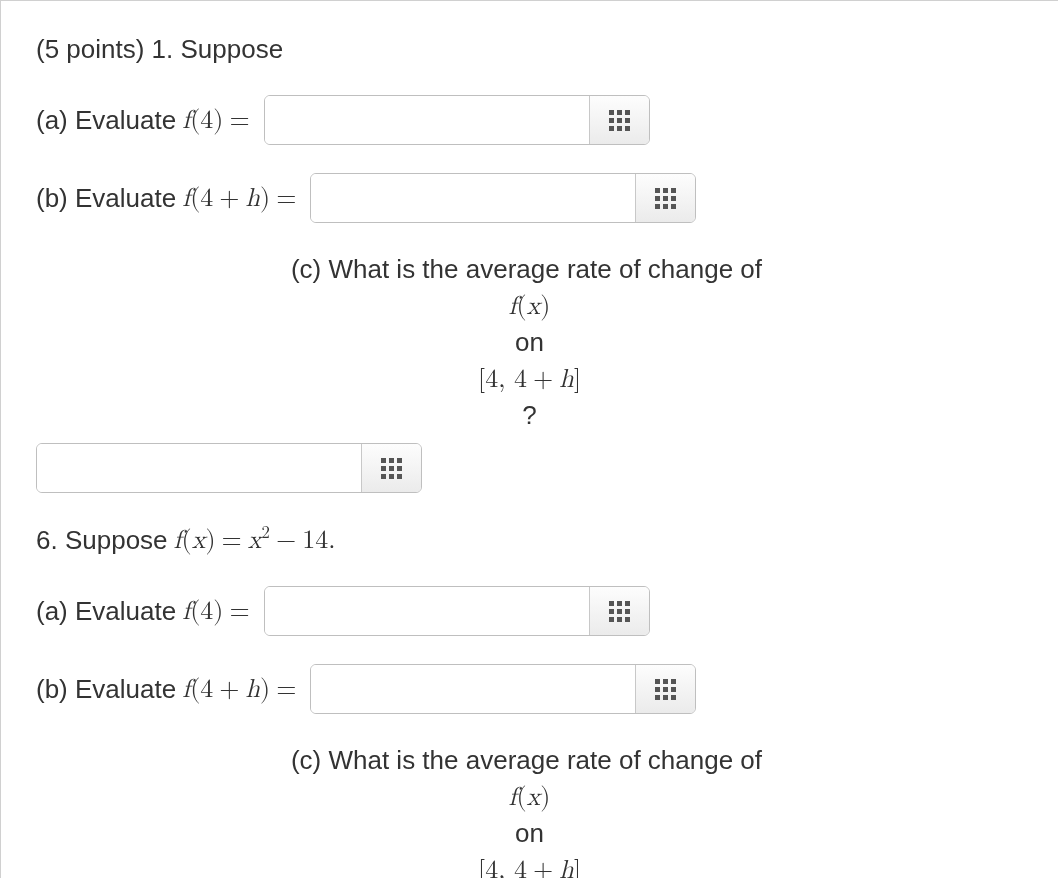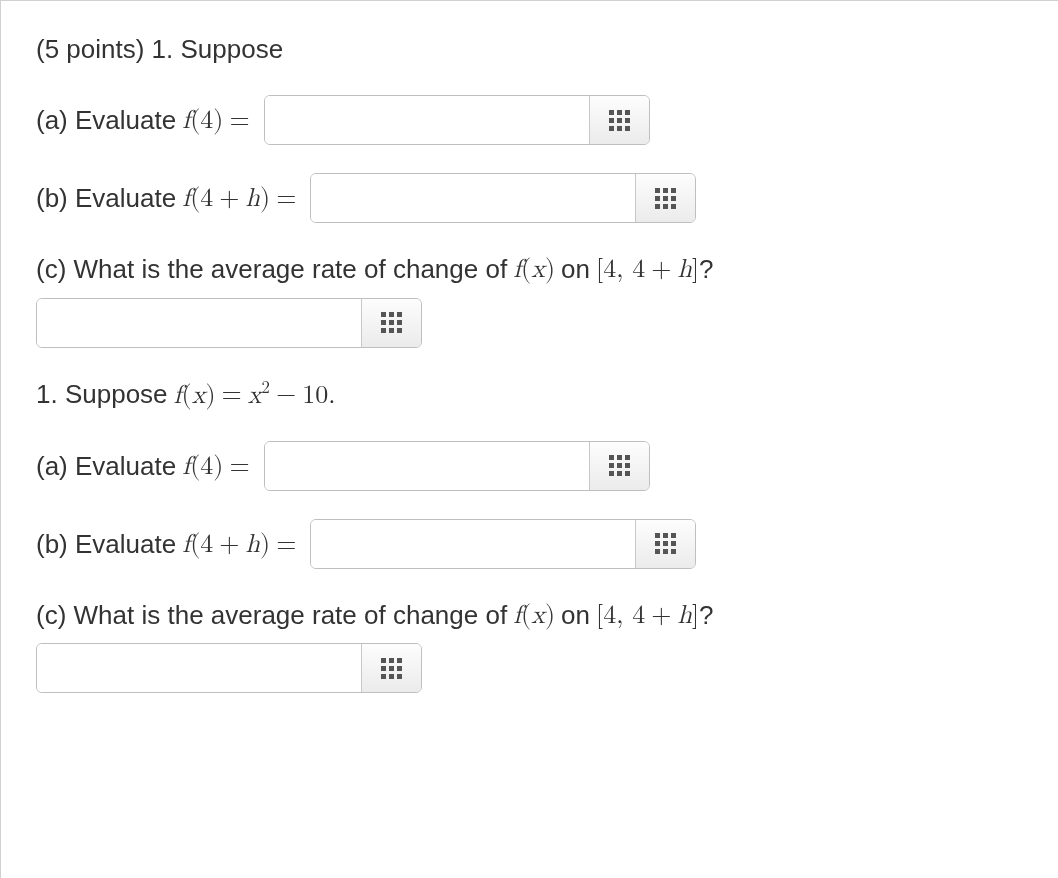--- a/index.html
+++ b/index.html
@@ -20,21 +20,21 @@
     font-size: 26px;
     line-height: 1.4;
     position: relative;
   }
   .row {
     margin-bottom: 28px;
     display: flex;
     flex-wrap: wrap;
     align-items: center;
   }
-  .row.tight { margin-bottom: 10px; }
+  .row.tight { margin-bottom: 10px; flex-direction: column; }
   .math {
     font-family: "Cambria Math", "Latin Modern Math", "STIX Two Math", Georgia, serif;
     font-style: italic;
   }
   .math .paren { font-style: normal; }
   .math .num  { font-style: normal; }
   .math .op   { font-style: normal; padding: 0 6px; }
   .math .punct{ font-style: normal; }
   .sup {
     font-size: 0.65em;
@@ -161,23 +161,23 @@
             <span></span>
             <span></span>
             <span></span>
             <span></span>
         </span>
       </button>
     </span>
   </div>
 
   <div class="row">
-    <span class="prefix">1. Suppose </span>
-    <span class="math">
-      f<span class="paren">(</span>x<span class="paren">)</span><span class="op">=</span>x<span class="sup">2</span><span class="op">−</span><span class="num">10</span><span class="punct">.</span>
+    <span class="prefix">6. Suppose </span>
+    <span class="math">
+      f<span class="paren">(</span>x<span class="paren">)</span><span class="op">=</span>x<span class="sup">2</span><span class="op">−</span><span class="num">14</span><span class="punct">.</span>
     </span>
   </div>
 
   <div class="row">
     <span class="prefix">(a) Evaluate </span>
     <span class="math">
       f<span class="paren">(</span><span class="num">4</span><span class="paren">)</span><span class="op">=</span>
     </span>
     <span class="answer-group">
       <input class="answer-input" type="text" value="" style="">

